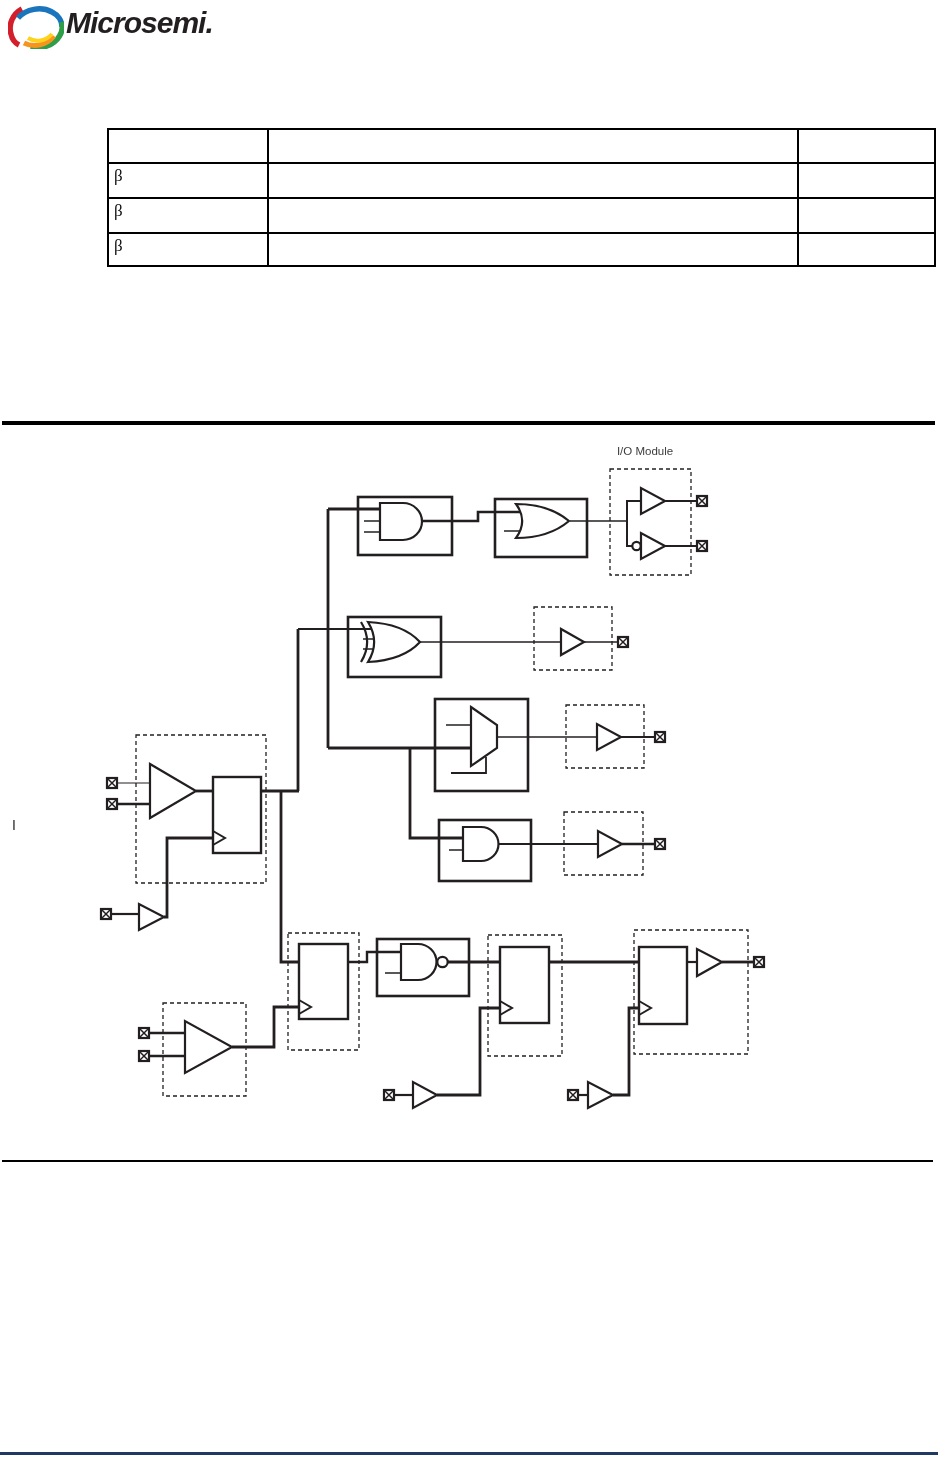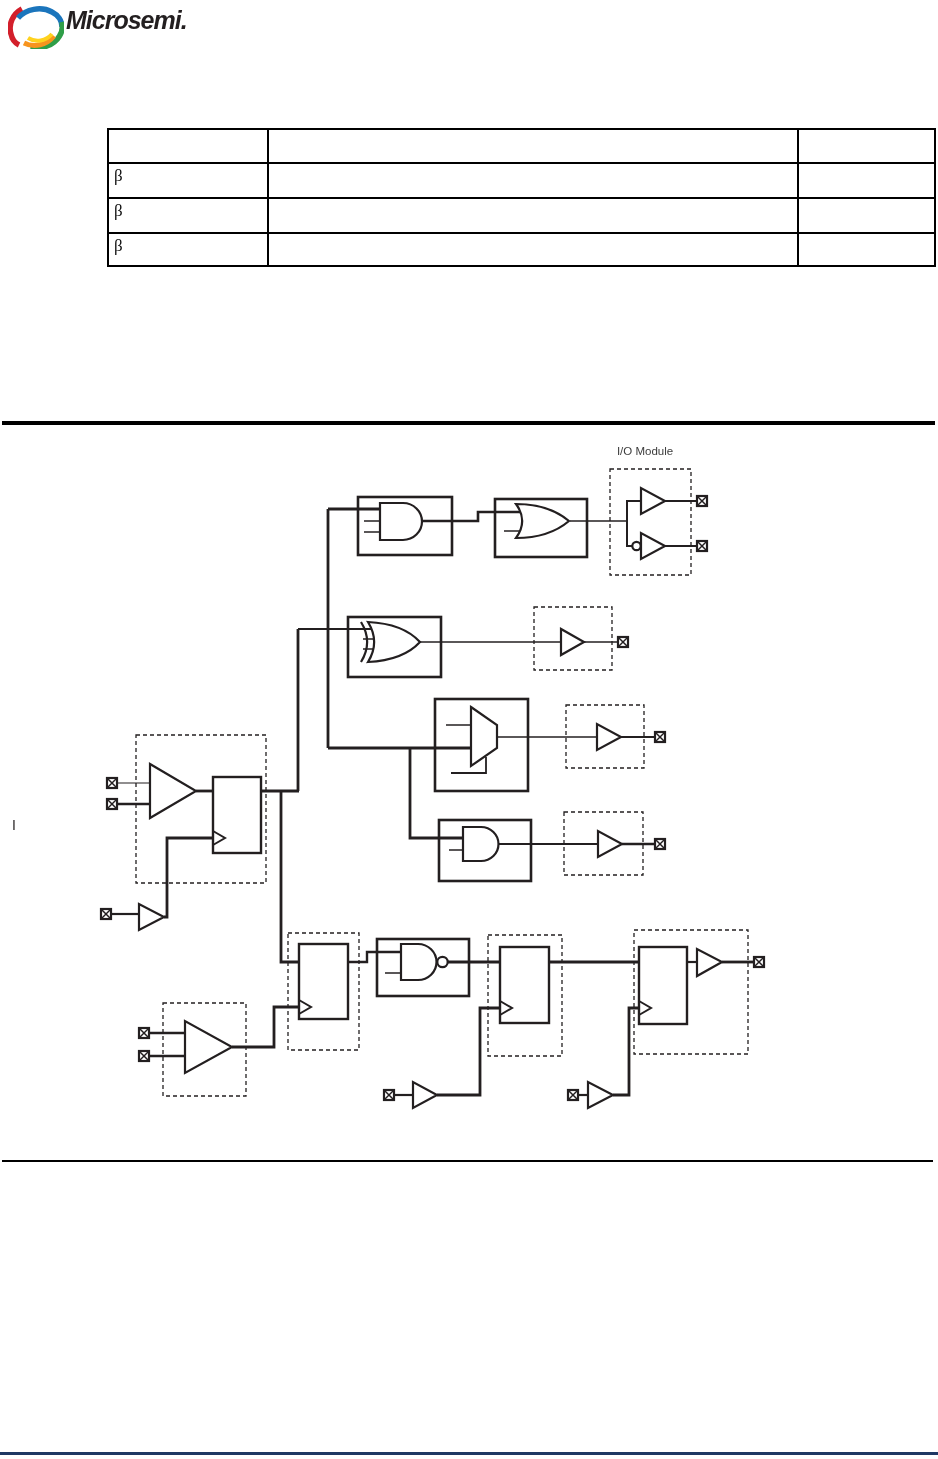--- a/index.html
+++ b/index.html
@@ -2,21 +2,21 @@
 <html><head>
 <meta charset="utf-8">
 <style>
   html,body{margin:0;padding:0;background:#ffffff;}
   #page{position:relative;width:938px;height:1459px;background:#fff;overflow:hidden;
         font-family:"Liberation Sans",sans-serif;}
   
   #logo{position:absolute;left:8px;top:4px;width:300px;height:46px;}
   #logo-swirl{position:absolute;left:0;top:1px;}
   #logo-text{position:absolute;left:58px;top:2px;font-style:italic;font-weight:bold;
-             font-size:25px;letter-spacing:-1px;color:#231f20;
+             font-size:30px;letter-spacing:-1px;color:#231f20;
              font-family:"Liberation Sans",sans-serif;}
   
   .tbl{position:absolute;left:107px;top:128px;width:829px;height:139px;
        box-sizing:border-box;border:2px solid #000;display:grid;
        grid-template-columns:158px 530px 137px;grid-template-rows:32px 35px 35px 33px;}
   .td{box-sizing:border-box;font-family:"Liberation Serif",serif;font-size:17px;
       color:#111;padding:2px 0 0 5px;overflow:hidden;}
   .td.bl{border-left:2px solid #000;}
   .td.bt{border-top:2px solid #000;}
   

